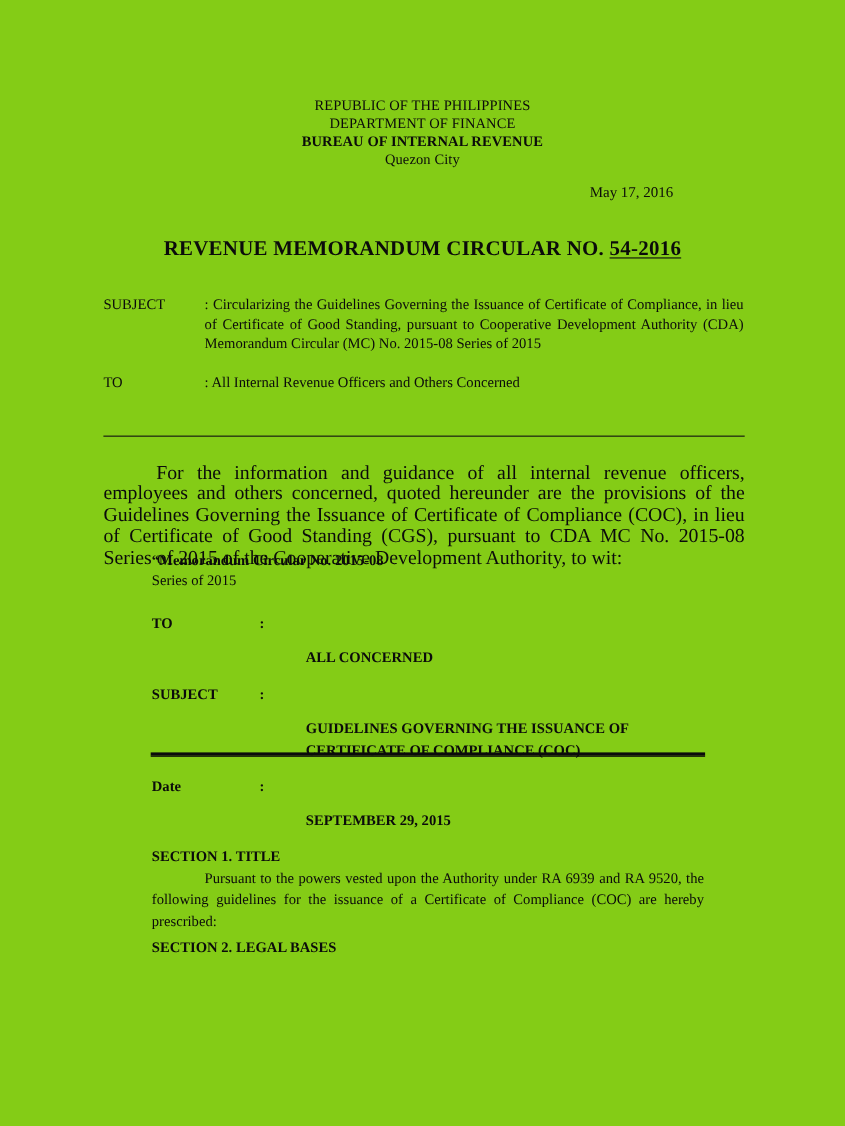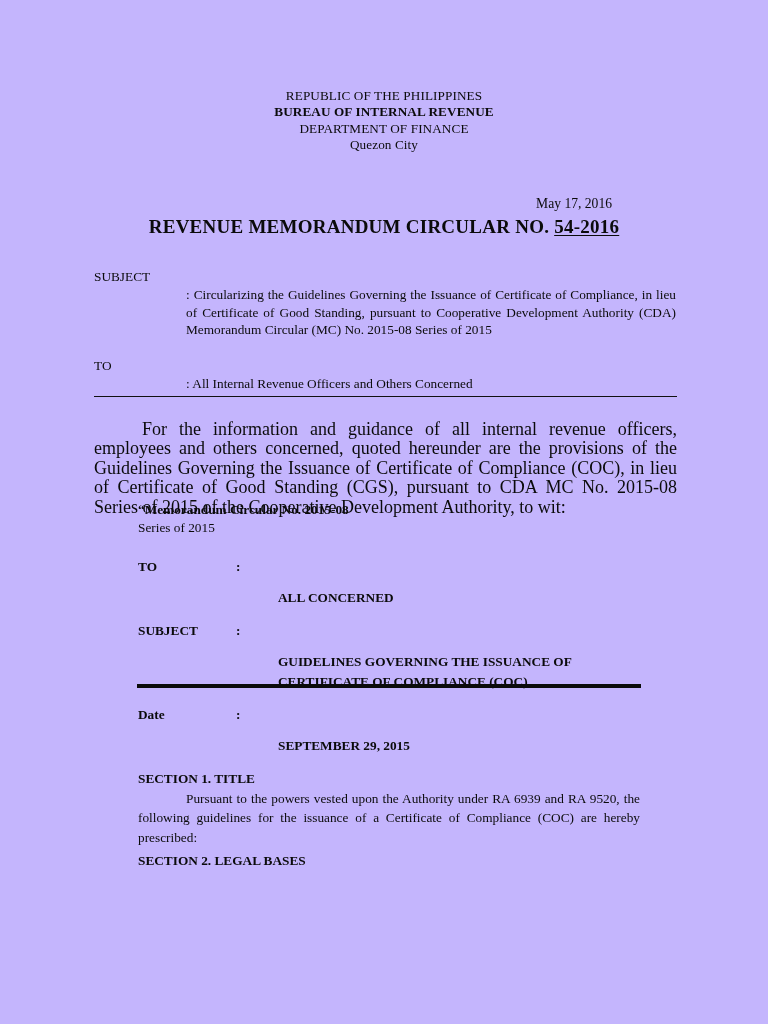--- a/index.html
+++ b/index.html
@@ -12,21 +12,21 @@
     height: 1024px;
     position: relative;
     font-family: "Liberation Serif", "DejaVu Serif", serif;
     color: #0b0b0b;
     overflow: hidden;
   }
 
   .page {
     position: absolute;
     inset: 0;
-    background: #c4b5fd;
+    background: #84cc16;
   }
 
   
   .letterhead {
     position: absolute;
     left: 0;
     right: 0;
     top: 88px;
     text-align: center;
     font-size: 13.2px;
@@ -37,21 +37,20 @@
   .letterhead .lh-bold { font-weight: bold; }
 
   
   .doc-date {
     position: absolute;
     top: 167px;
     left: 94px;
     width: 518px;
     text-align: right;
     font-size: 13.6px;
-    margin-top: 29px;
   }
 
   
   .circular-title {
     position: absolute;
     top: 216px;
     left: 0;
     right: 0;
     text-align: center;
     font-size: 19px;
@@ -79,21 +78,20 @@
   }
   .meta-row + .meta-row { margin-top: 18px; }
   .meta-label {
     width: 92px;
     flex: 0 0 92px;
   }
   .meta-value {
     flex: 1 1 auto;
     text-align: justify;
     text-justify: inter-word;
-    margin-top: 18px;
   }
   .meta-value.nojustify { text-align: left; }
 
   
   .rule-thin {
     position: absolute;
     left: 94px;
     top: 396px;
     width: 583px;
     height: 1px;
@@ -185,22 +183,22 @@
 
   b, strong { font-weight: bold; }
 </style>
 </head>
 <body>
 
 <div class="page">
 
   <div class="letterhead">
     <span class="lh-line">REPUBLIC OF THE PHILIPPINES</span>
+    <span class="lh-line">DEPARTMENT OF FINANCE</span>
     <span class="lh-line lh-bold">BUREAU OF INTERNAL REVENUE</span>
-    <span class="lh-line">DEPARTMENT OF FINANCE</span>
     <span class="lh-line">Quezon City</span>
   </div>
 
   <div class="doc-date">May 17, 2016</div>
 
   <div class="circular-title">
     <span class="cir-pre">REVENUE MEMORANDUM CIRCULAR NO. </span><span class="cir-no">54-2016</span>
   </div>
 
   <div class="meta-block">

